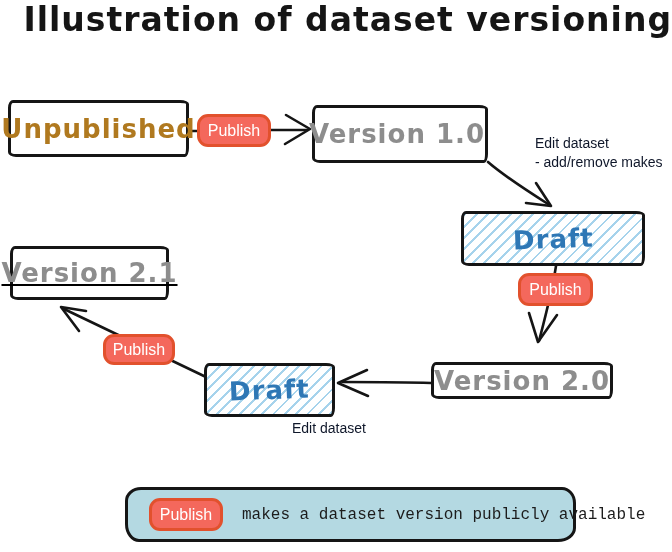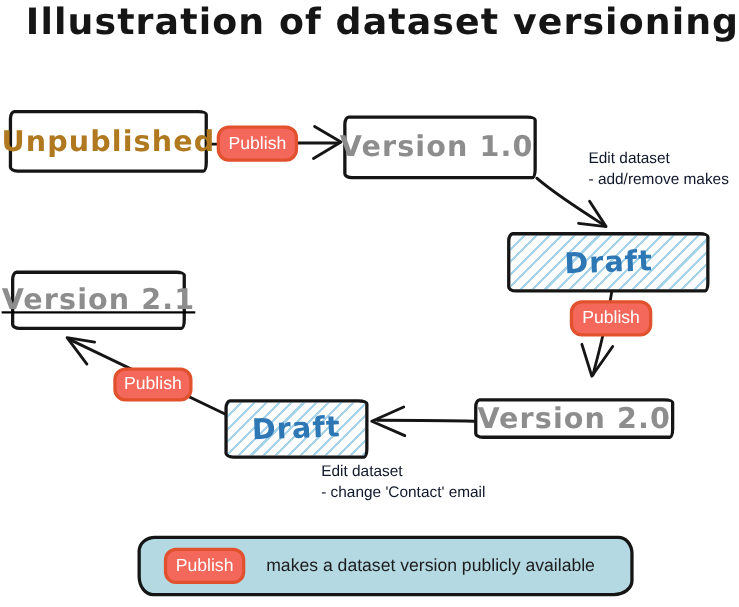--- a/index.html
+++ b/index.html
@@ -112,21 +112,21 @@
     align-items: center;
   }
   #legend .publish-btn {
     position: static;
     margin-left: 21px;
     width: 74px; height: 33px;
     flex: 0 0 auto;
   }
   #legend-text {
     margin-left: 19px;
-    font-family: Liberation Sans, sans-serif;
+    font-family: Liberation Mono, monospace;
     font-size: 16px;
     color: #1c1c1c;
     white-space: nowrap;
   }
 
   
   #node-unpublished { left: 8px;   top: 100px; width: 181px; height: 57px; }
   #node-version-1-0 { left: 312px; top: 105px; width: 176px; height: 58px; justify-content: flex-end; }
   #node-draft-1     { left: 461px; top: 211px; width: 184px; height: 55px; }
   #node-version-2-0 { left: 431px; top: 362px; width: 182px; height: 37px; }
@@ -197,21 +197,20 @@
   <div id="publish-btn-2" class="publish-btn">Publish</div>
   <div id="publish-btn-3" class="publish-btn">Publish</div>
 
   <div id="annotation-edit-1" class="annotation">
     <div>Edit dataset</div>
     <div>- add/remove makes</div>
   </div>
 
   <div id="annotation-edit-2" class="annotation">
     <div>Edit dataset</div>
-    <div>- change 'Contact' email</div>
   </div>
 
   <div id="legend">
     <div class="publish-btn">Publish</div>
     <div id="legend-text">makes a dataset version publicly available</div>
   </div>
 
 </div>
 
 </body></html>

